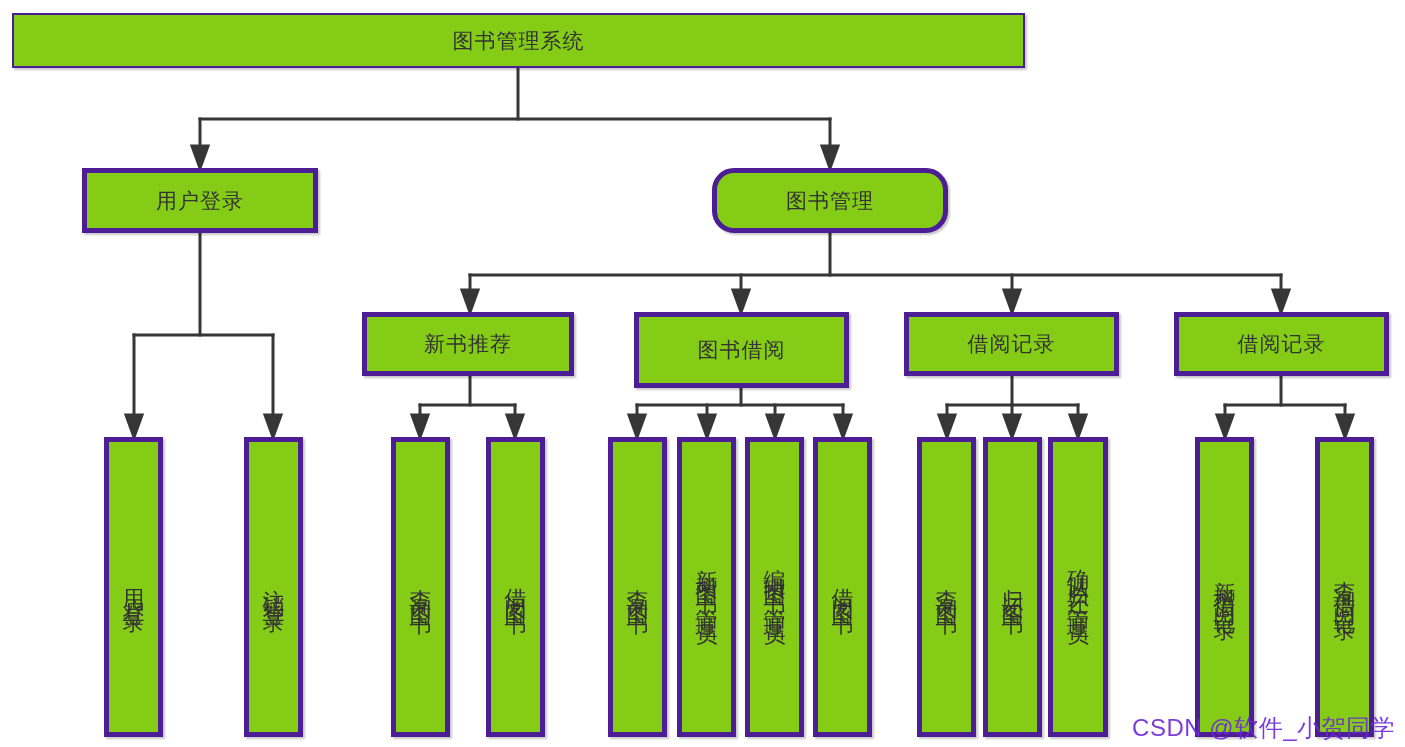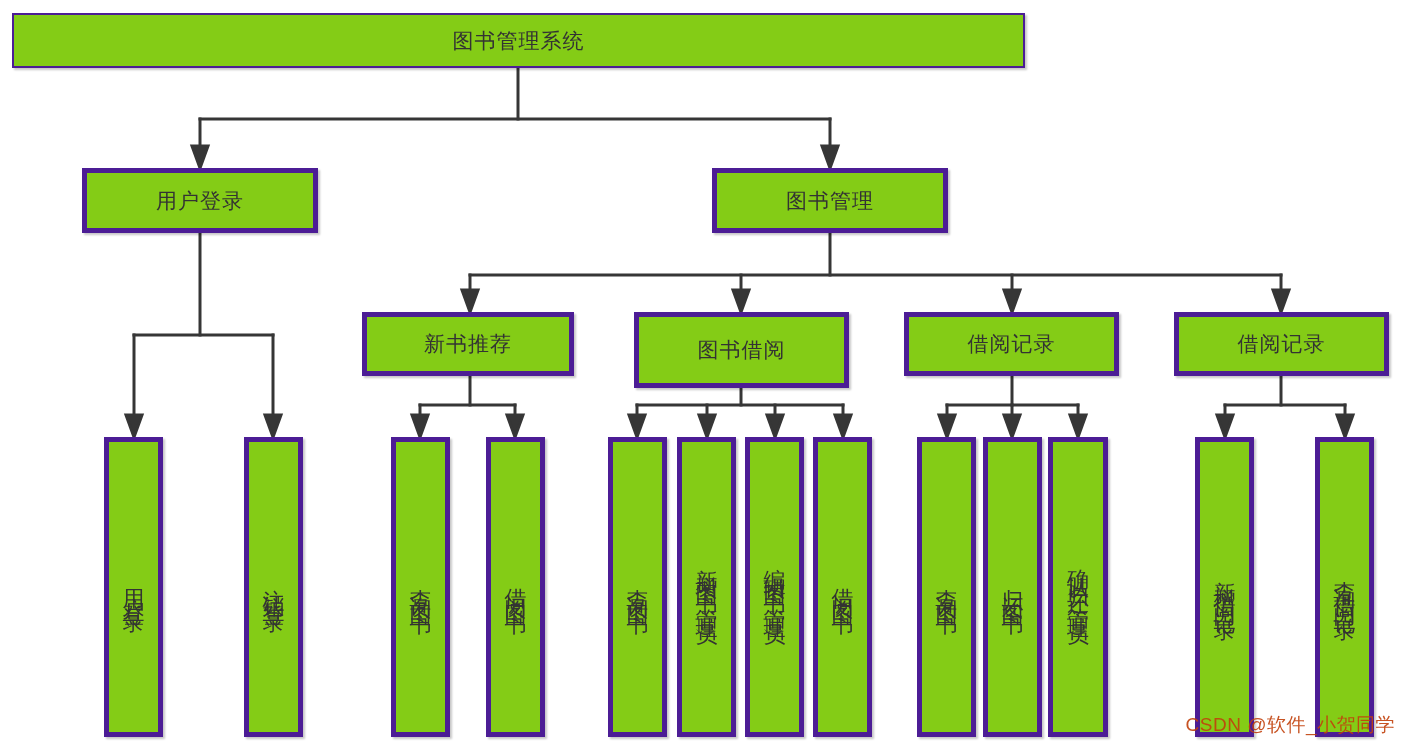--- a/index.html
+++ b/index.html
@@ -44,22 +44,22 @@
     text-orientation: mixed;
     font-size: 22px;
     letter-spacing: 8px;
     color: #333333;
     line-height: 1;
   }
   .watermark {
     position: absolute;
     top: 712px;
     right: 10px;
-    font-size: 19px;
-    color: #c2410c;
+    font-size: 24px;
+    color: #6d28d9;
     letter-spacing: 0.5px;
     white-space: nowrap;
     opacity: 0.9;
   }
 </style>
 </head>
 <body>
 
 <div class="canvas">
 
@@ -125,21 +125,21 @@
       <polygon points="1337,415 1353,415 1345,437"></polygon>
   </svg>
 
   <div class="box root" style="left:12px; top:13px; width:1013px; height:55px;">
     <span class="hlabel">图书管理系统</span>
   </div>
 
   <div class="box" style="left:82px; top:168px; width:236px; height:65px;">
     <span class="hlabel">用户登录</span>
   </div>
-  <div class="box" style="left:712px; top:168px; width:236px; height:65px;">
+  <div class="box" style="left:712px; top:168px; width:236px; height:65px;border-radius:22px;">
     <span class="hlabel">图书管理</span>
   </div>
 
   <div class="box" style="left:362px; top:312px; width:212px; height:64px;">
     <span class="hlabel">新书推荐</span>
   </div>
   <div class="box" style="left:634px; top:312px; width:215px; height:76px;">
     <span class="hlabel">图书借阅</span>
   </div>
   <div class="box" style="left:904px; top:312px; width:215px; height:64px;">

